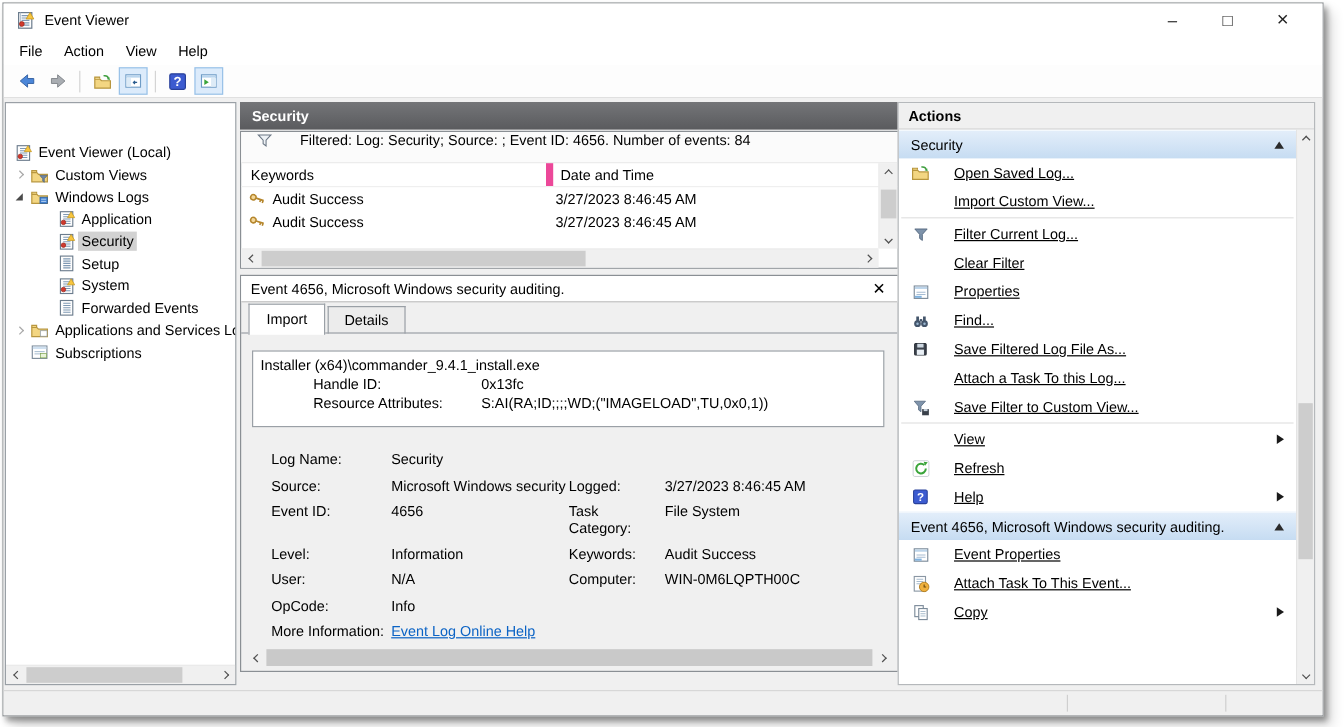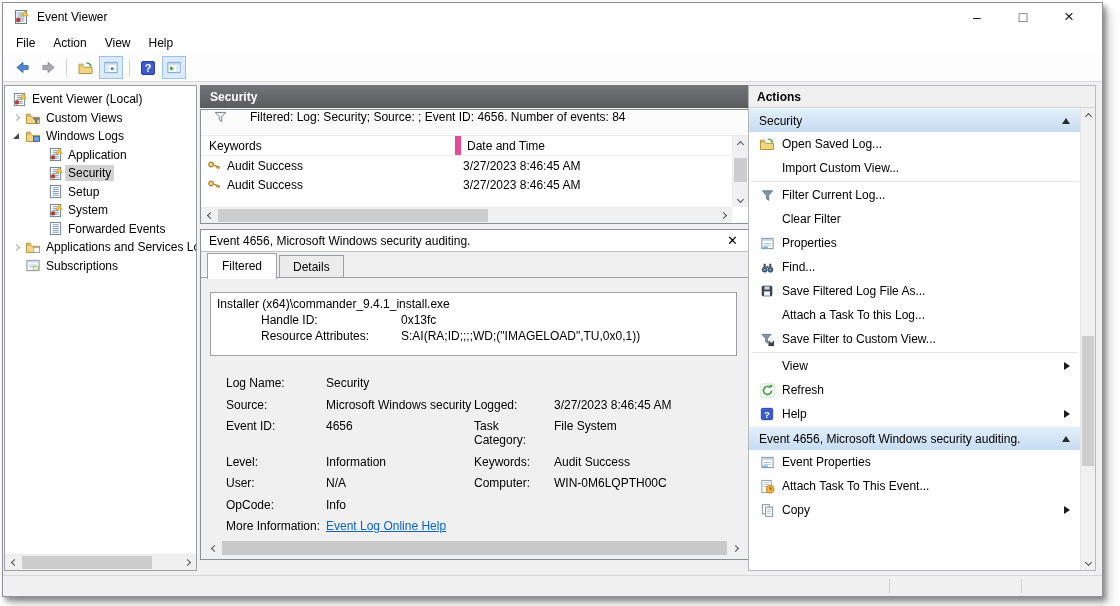--- a/index.html
+++ b/index.html
@@ -37,21 +37,21 @@
   .chv { display:inline-block; width:5px; height:5px; border:solid #4f4f4f; border-width:0 1.4px 1.4px 0; }
   .chv.up{ transform:rotate(-135deg); margin-top:3px;} .chv.down{ transform:rotate(45deg); margin-bottom:2px;}
   .chv.left{ transform:rotate(135deg); margin-left:2px;} .chv.right{ transform:rotate(-45deg); margin-right:2px;}
   .sb { background:#f0f0f0; }
   .sb .arr { position:absolute; display:flex; align-items:center; justify-content:center; background:#f0f0f0; }
   .sb .thumb { position:absolute; background:#cdcdcd; }
 
   
   .treepane { position:absolute; left:1px; top:3px; width:193px; height:486px; background:#fff;
     border:1px solid #9aa0a6; overflow:hidden; }
-  .tree { padding-top:4px; }
+  .tree { padding-top:4px;margin-top:28px; }
   .trow { height:18.5px; display:flex; align-items:center; white-space:nowrap; overflow:hidden; }
   .trow .exp { width:14px; display:flex; justify-content:center; align-items:center; flex:none; }
   .trow .tic { width:20px; display:flex; justify-content:center; align-items:center; flex:none; }
   .trow .lbl { padding:1px 3px; }
   .trow.sel .lbl { background:#d2d2d2; }
   .exp-c { display:inline-block; width:5px; height:5px; border:solid #a9a9a9; border-width:0 1.2px 1.2px 0; transform:rotate(-45deg); }
   .exp-e { width:0; height:0; border-left:6px solid transparent; border-bottom:6px solid #4a4a4a; }
   .lvl1 { padding-left:4px; } .lvl2 { padding-left:40px; }
   .tree-hscroll { position:absolute; left:0; right:0; bottom:0; height:16px; border-top:1px solid #eaeaea; }
   .tree-hscroll .arr { width:16px; top:0; bottom:0; }
@@ -112,21 +112,21 @@
   .actscroll { position:absolute; right:0; top:0; bottom:0; width:15px; border-left:1px solid #e4e4e4; }
   .actscroll .arr { left:0; right:0; height:14px; } .actscroll .arr.a-up{top:0;} .actscroll .arr.a-dn{bottom:0;}
   .actscroll .thumb { left:1px; right:1px; top:228px; height:130px; }
   .actlist { margin-right:15px; }
   .sechdr { height:24px; background:linear-gradient(#e3eefa,#c6dcf2); border-top:1px solid #f3f8fd;
     display:flex; align-items:center; padding:0 10px; position:relative; }
   .sechdr .caret { position:absolute; right:10px; width:0; height:0;
     border-left:4.5px solid transparent; border-right:4.5px solid transparent; border-bottom:6px solid #2b2b2b; }
   .aitem { height:24px; display:flex; align-items:center; position:relative; }
   .aitem .aic { width:22px; margin-left:7px; display:flex; justify-content:center; align-items:center; flex:none; }
-  .aitem .albl { margin-left:4px; white-space:nowrap; }
+  .aitem .albl { margin-left:17px; white-space:nowrap;text-decoration:underline; }
   .aitem .sub { position:absolute; right:10px; width:0; height:0;
     border-top:4.5px solid transparent; border-bottom:4.5px solid transparent; border-left:6px solid #1a1a1a; }
   .asep { height:1px; background:#e2e2e2; margin:1px 2px; }
 
   
   .statusbar { position:absolute; left:0; right:0; bottom:0; height:21px; background:#f0f0f0;
     border-top:1px solid #d7d7d7; }
   .statusbar .div { position:absolute; top:3px; bottom:3px; width:1px; background:#cfcfcf; }
   .statusbar .d1 { left:886px; } .statusbar .d2 { left:1018px; }
 
@@ -409,21 +409,21 @@
           </span>
       </div>
     </div>
 
     <div class="evpane">
       <div class="evtitle">
         <span class="t">Event 4656, Microsoft Windows security auditing.</span>
         <span class="x">✕</span>
       </div>
       <div class="tabstrip">
-        <span class="tab active">Filtered</span>
+        <span class="tab active">Import</span>
         <span class="tab">Details</span>
       </div>
 
       <div class="descbox">
         <div><span>Installer (x64)\commander_9.4.1_install.exe</span></div>
         <div><span class="ind"></span><span class="dl">Handle ID:</span><span>0x13fc</span></div>
         <div><span class="ind"></span><span class="dl">Resource Attributes:</span><span>S:AI(RA;ID;;;;WD;("IMAGELOAD",TU,0x0,1))</span></div>
       </div>
 
       <div class="fields">

